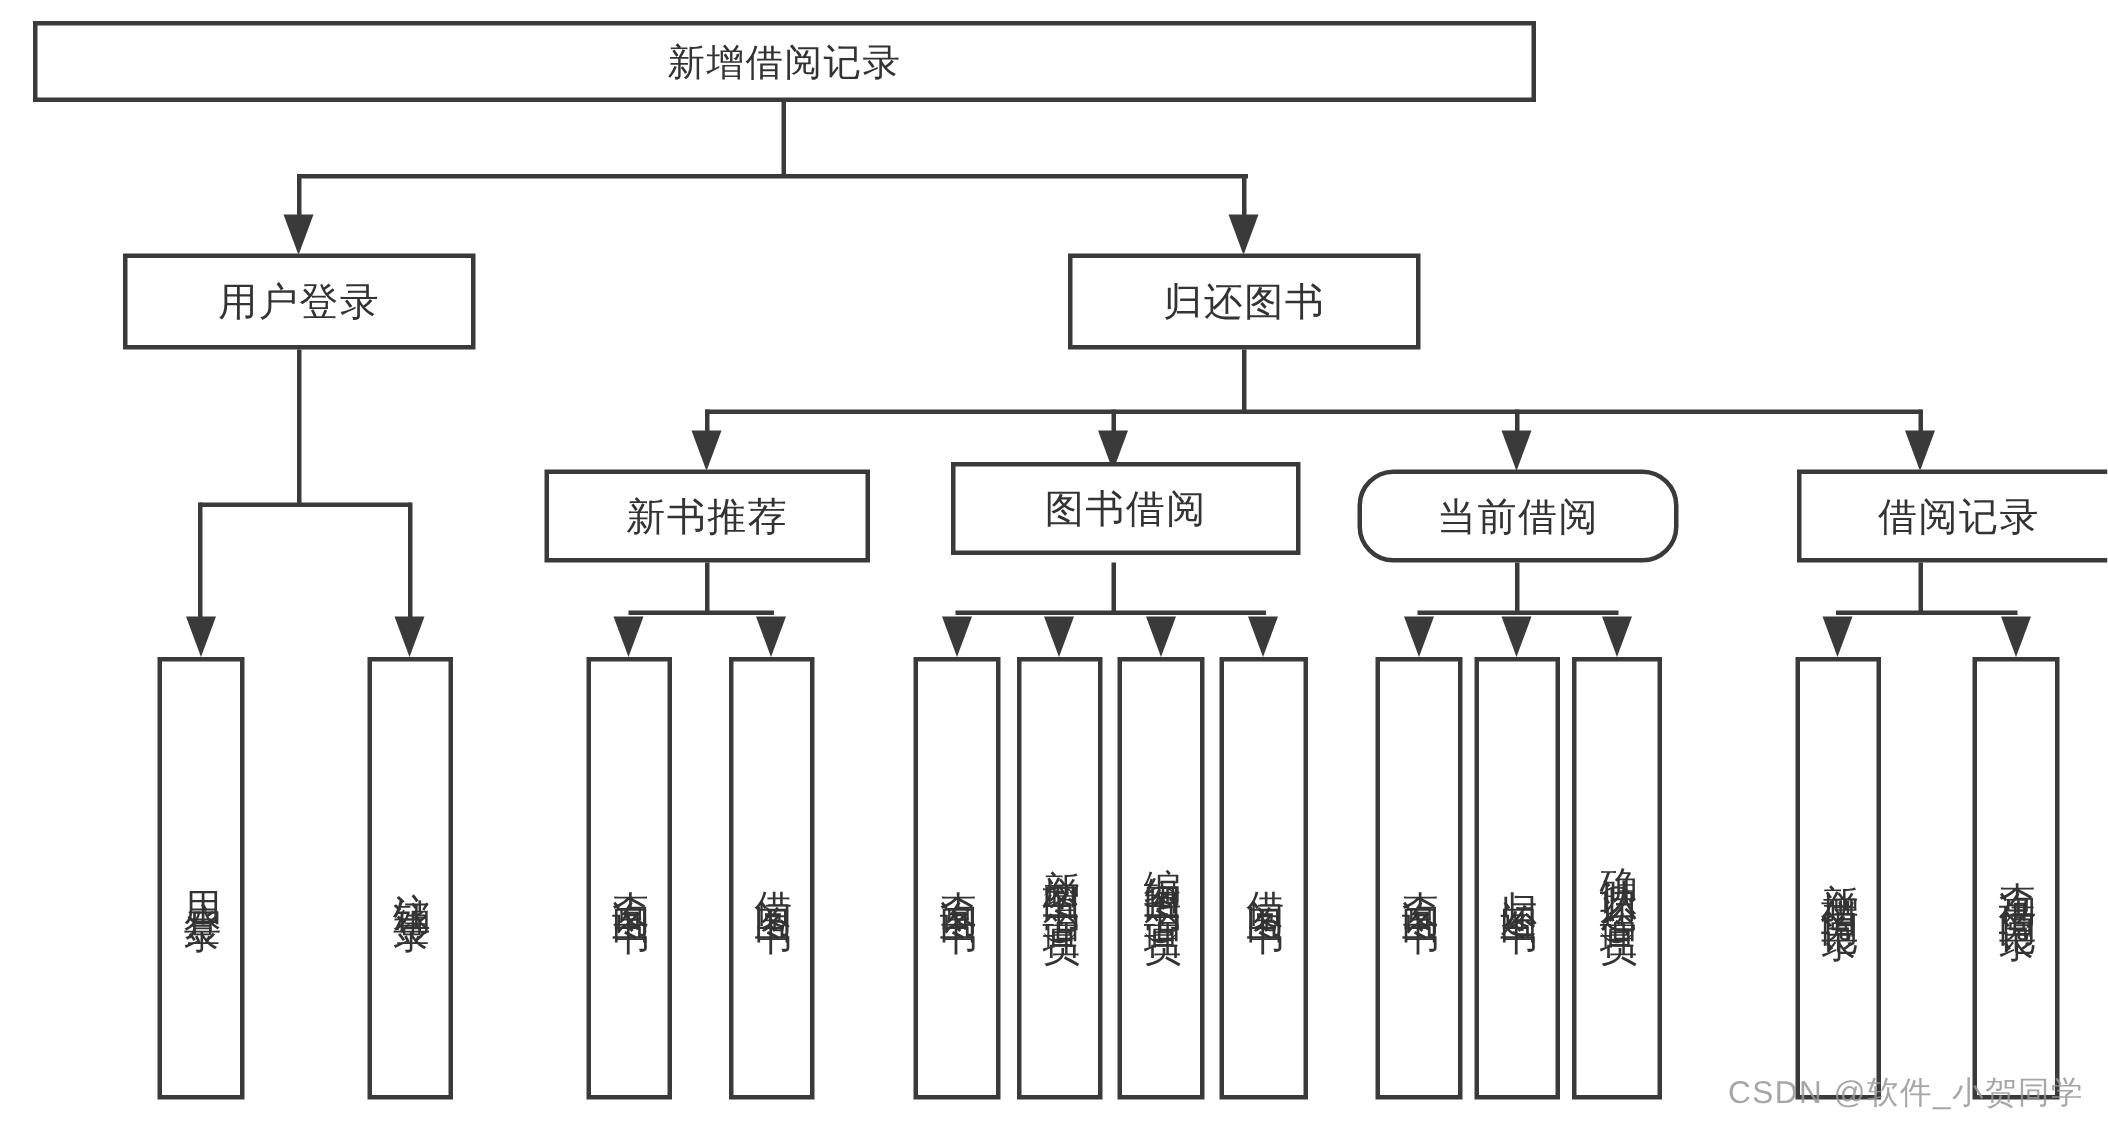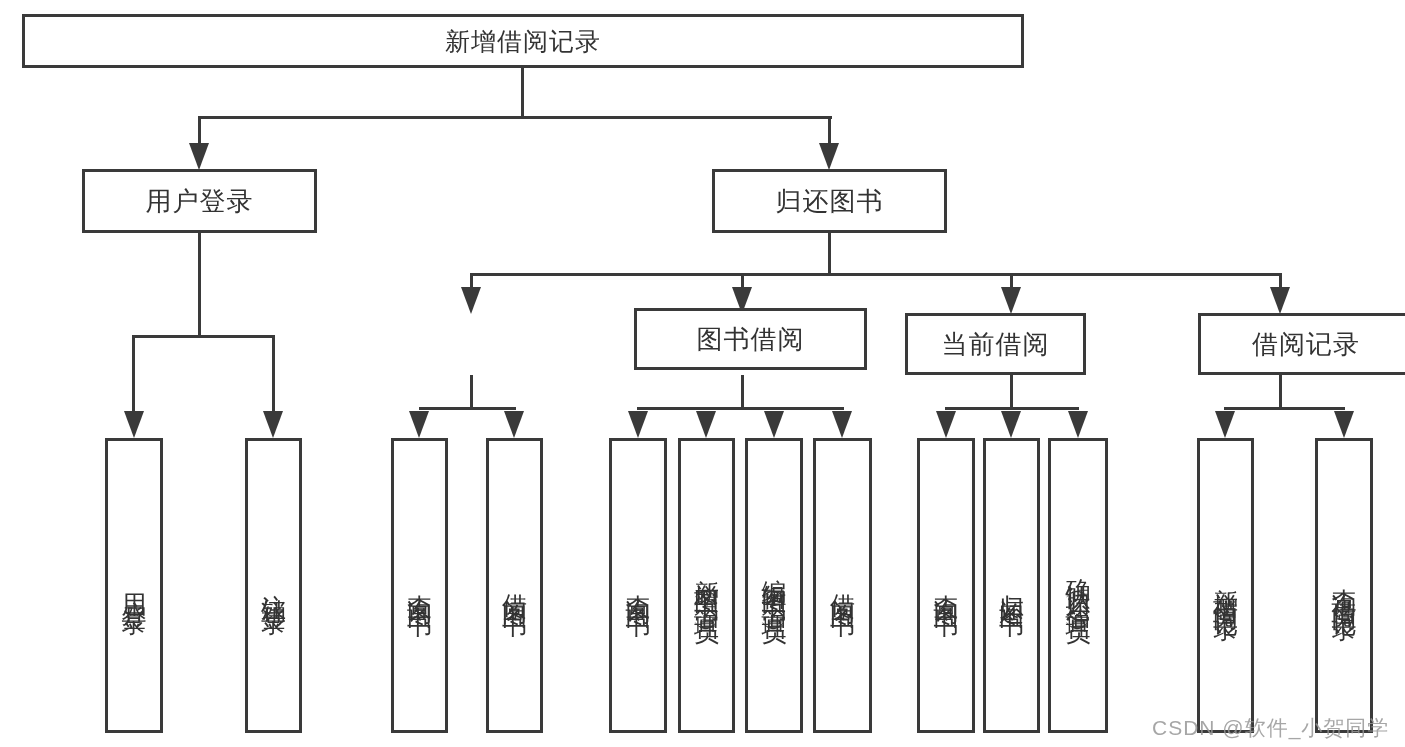--- a/index.html
+++ b/index.html
@@ -89,22 +89,23 @@
   <div class="hline" style="left:470px; top:273px; width:811px;"></div>
   <div class="vline" style="left:470px; top:273px; height:17px;"></div>
   <div class="arrow" style="left:461px; top:287px;"></div>
   <div class="vline" style="left:741px; top:273px; height:17px;"></div>
   <div class="arrow" style="left:732px; top:287px;"></div>
   <div class="vline" style="left:1010px; top:273px; height:17px;"></div>
   <div class="arrow" style="left:1001px; top:287px;"></div>
   <div class="vline" style="left:1279px; top:273px; height:17px;"></div>
   <div class="arrow" style="left:1270px; top:287px;"></div>
 
+  <div class="box" style="left:363px; top:313px; width:217px; height:62px;">新书推荐</div>
   <div class="box" style="left:634px; top:308px; width:233px; height:62px;">图书借阅</div>
-  <div class="box" style="left:905px; top:313px; width:181px; height:62px;">当前借阅</div>
+  <div class="box" style="left:905px; top:313px; width:214px; height:62px;border-radius:24px;">当前借阅</div>
   <div class="box" style="left:1173px; top:313px; width:216px; height:62px;margin-left:25px;">借阅记录</div>
 
   <div class="vline" style="left:470px; top:375px; height:34px;"></div>
   <div class="hline" style="left:419px; top:407px; width:97px;"></div>
   <div class="arrow" style="left:409px; top:411px;"></div>
   <div class="arrow" style="left:504px; top:411px;"></div>
 
   <div class="vline" style="left:741px; top:375px; height:34px;"></div>
   <div class="hline" style="left:637px; top:407px; width:207px;"></div>
   <div class="arrow" style="left:628px; top:411px;"></div>

